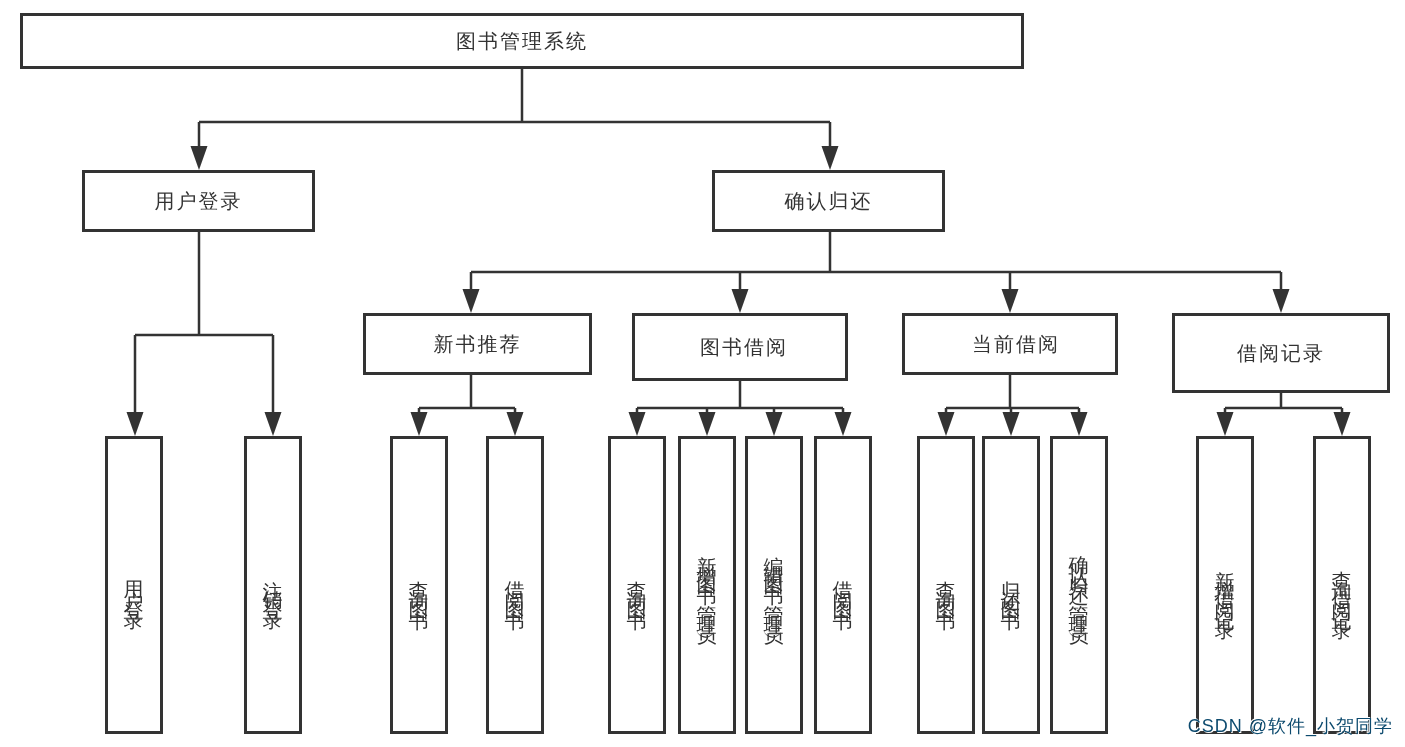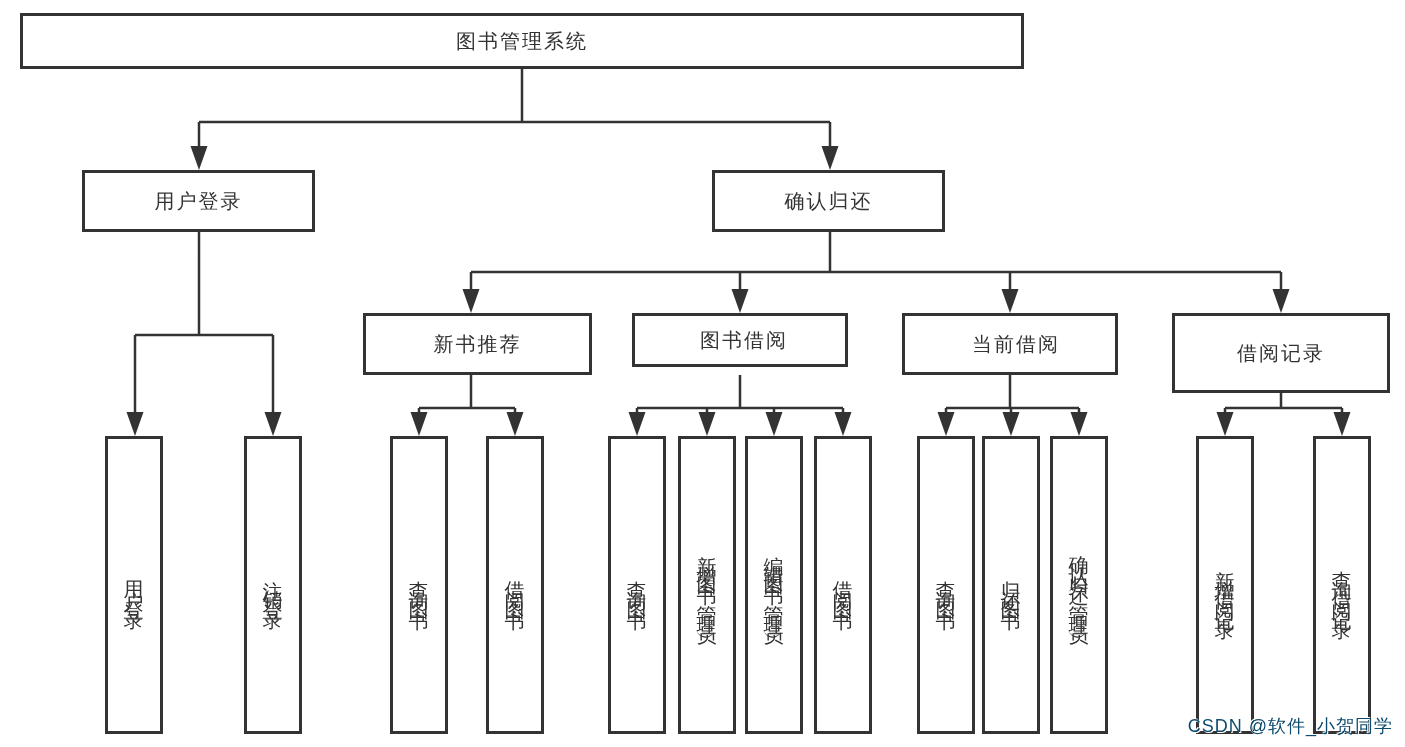--- a/index.html
+++ b/index.html
@@ -93,21 +93,21 @@
   <div class="node h-node" style="left:82px; top:170px; width:233px; height:62px;">
     <span>用户登录</span>
   </div>
   <div class="node h-node" style="left:712px; top:170px; width:233px; height:62px;">
     <span>确认归还</span>
   </div>
 
   <div class="node h-node" style="left:363px; top:313px; width:229px; height:62px;">
     <span>新书推荐</span>
   </div>
-  <div class="node h-node" style="left:632px; top:313px; width:216px; height:54px;padding-left:8px;">
+  <div class="node h-node" style="left:632px; top:313px; width:216px; height:68px;padding-left:8px;">
     <span>图书借阅</span>
   </div>
   <div class="node h-node" style="left:902px; top:313px; width:216px; height:62px;padding-left:12px;">
     <span>当前借阅</span>
   </div>
   <div class="node h-node" style="left:1172px; top:313px; width:218px; height:80px;">
     <span>借阅记录</span>
   </div>
 
   <div class="node v-node" style="left:105px; top:436px; width:58px; height:298px;">

